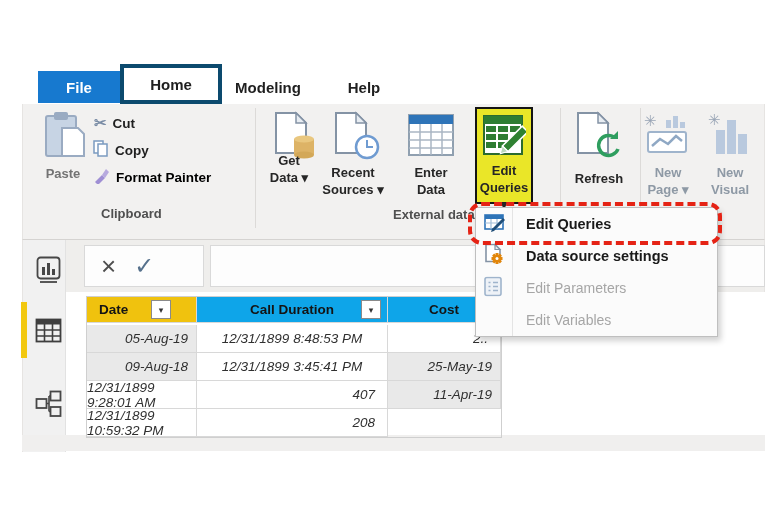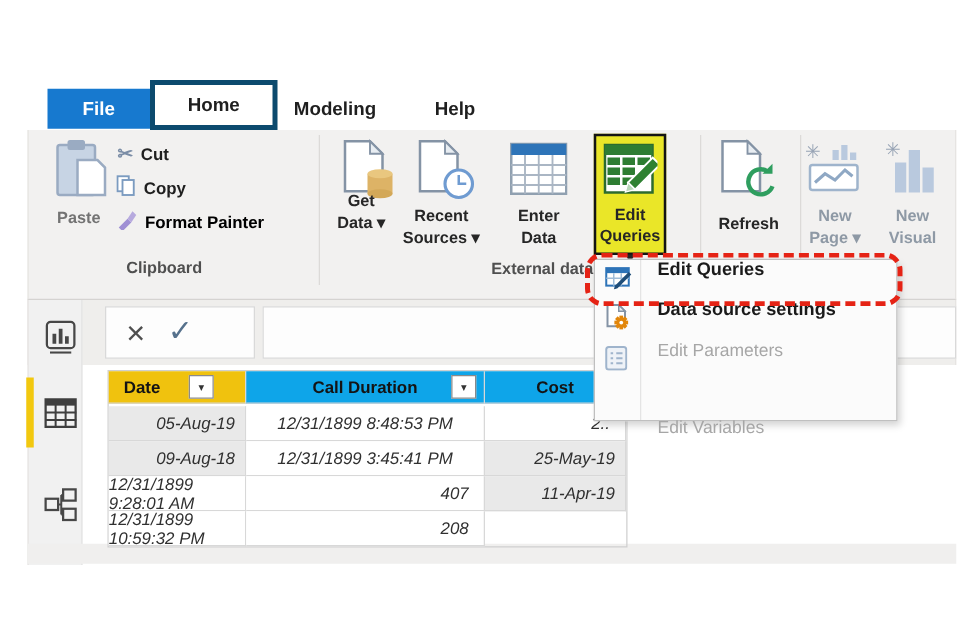--- a/index.html
+++ b/index.html
@@ -39,21 +39,21 @@
   .dcell { font-style:italic; color:#303030; background:#fff; }
   .dcell.datec { background:#e9e9e9; justify-content:flex-end; padding-right:8px; }
   .dcell.durc  { justify-content:center; }
   .dcell.costc { justify-content:flex-end; padding-right:12px; }
   .filterbox { position:absolute; top:3px; width:20px; height:19px; background:#fff; border:1px solid #8a8a8a;
                display:flex; align-items:center; justify-content:center; font-size:9px; color:#333; font-style:normal; font-weight:400; }
 
   
   .menu { background:#fbfbfb; border:1px solid #bfbfbf; box-shadow:3px 4px 6px rgba(0,0,0,.18); z-index:40; }
   .menu-gutter { position:absolute; left:36px; top:0; bottom:0; width:1px; background:#e4e4e4; }
-  .mitem { position:absolute; left:0; width:100%; height:32px; display:flex; align-items:flex-start; padding-left:50px;
+  .mitem { position:absolute; left:0; width:100%; height:32px; display:flex; align-items:center; padding-left:50px;
            font-size:14.5px; font-weight:700; color:#1a1a1a; }
   .mitem.dis { color:#a6a6a6; font-weight:400; font-size:14px; }
   .micon { position:absolute; left:8px; top:50%; transform:translateY(-50%); }
   .red-dash { border:4px dashed #e52315; border-radius:14px; z-index:50; }
 </style>
 </head>
 <body>
 
 <div id="stage">
 
@@ -344,20 +344,20 @@
         <svg width="18" height="20" viewBox="0 0 18 20">
           <rect x="1" y="1" width="16" height="18" rx="2" fill="#eef2f7" stroke="#9fb4cc" stroke-width="1.6"></rect>
           <g stroke="#9fb4cc" stroke-width="1.6">
             <path d="M4.5 6 h2 M9 6 h5 M4.5 10 h2 M9 10 h5 M4.5 14 h2 M9 14 h5"></path>
           </g>
         </svg>
       </span>
       <span>Edit Parameters</span>
     </div>
 
-    <div class="mitem dis" style="top:96px;margin-top:29px;">
+    <div class="mitem dis" style="top:96px;">
       <span>Edit Variables</span>
     </div>
   </div>
 
   <div class="abs red-dash" style="left:468px; top:202px; width:254px; height:43px;"></div>
 
 </div>
 
 </body></html>

